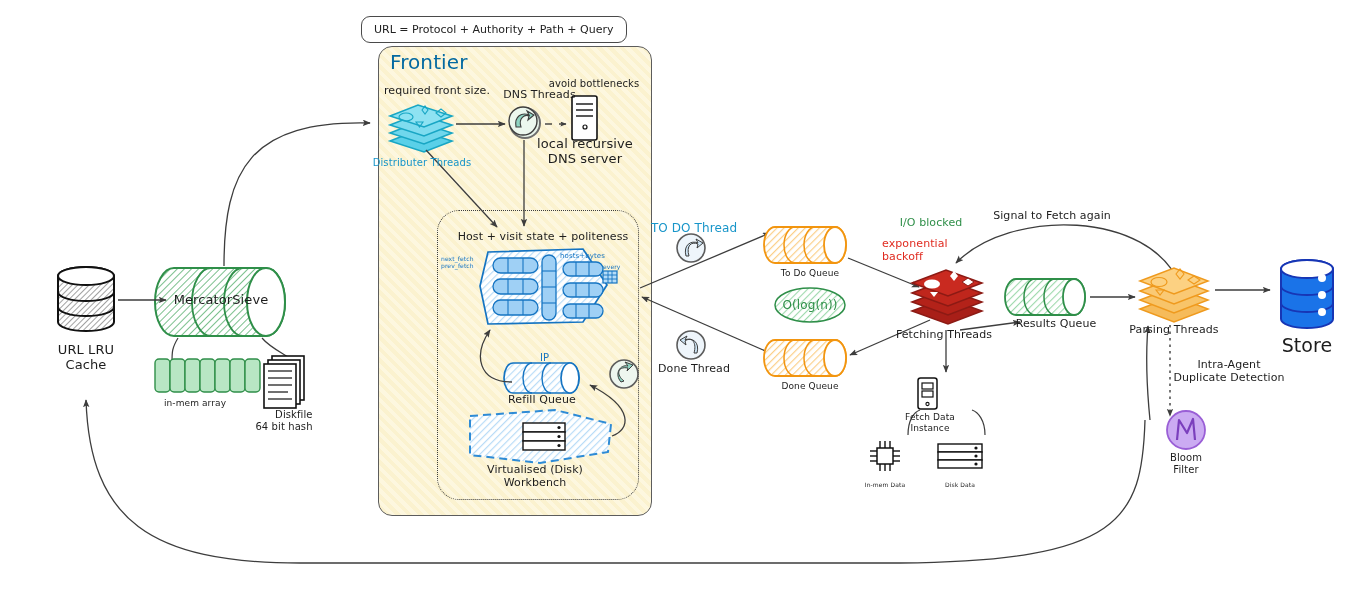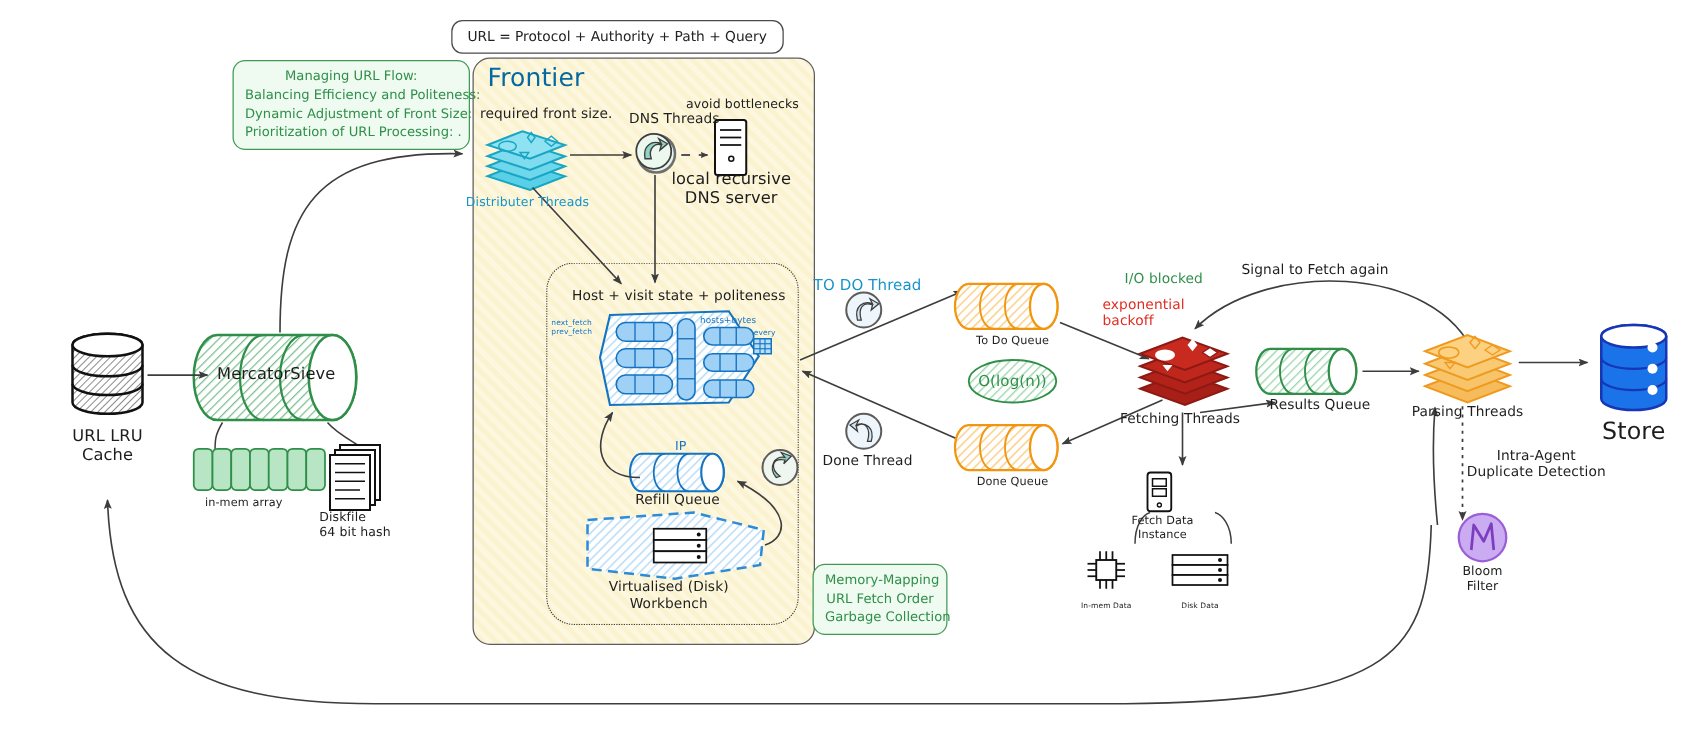--- a/index.html
+++ b/index.html
@@ -341,28 +341,21 @@
 
     <path d="M1170,325 L1170,416" stroke="#3d3d3d" stroke-width="1.4" stroke-dasharray="2.5 4" fill="none" marker-end="url(#ah)"></path>
 
     <path d="M1150,420 C1146,380 1146,350 1148,326" stroke="#3d3d3d" stroke-width="1.3" fill="none" marker-end="url(#ah)"></path>
 
     <path d="M1145,420 C1142,520 1120,561 900,563 L300,563 C150,563 90,520 86,400" stroke="#3d3d3d" stroke-width="1.3" fill="none" marker-end="url(#ah)"></path>
   </svg>
 
   <div class="urlbox t-11" style="left:361px;top:16px;"><span>URL = Protocol + Authority + Path + Query</span></div>
 
-  <div class="note" style="left:186px;top:48px;width:170px;">Managing URL Flow:
-Balancing Efficiency and Politeness:
-Dynamic Adjustment of Front Size:
-Prioritization of URL Processing: .</div>
-
-  <div class="note" style="left:650px;top:451px;width:88px;">Memory-Mapping
-URL Fetch Order
-Garbage Collection</div>
+
 
   <div class="lbl t-title" style="left:390px;top:51px;">Frontier</div>
 
   <div class="lbl t-11 ctr" style="left:437px;top:85px;">required front size.</div>
 
   <div class="lbl t-10 ctr tealtxt" style="left:422px;top:157px;">Distributer Threads</div>
 
   <div class="lbl t-11 ctr" style="left:526px;top:89px;padding-left:27px;">DNS Threads</div>
 
   <div class="lbl t-10 ctr" style="left:594px;top:78px;">avoid bottlenecks</div>
@@ -425,16 +418,16 @@
   <div class="lbl t-10 ctr" style="left:1186px;top:452px;text-align:center;">Bloom
 Filter</div>
 
   <div class="lbl t-13 ctr" style="left:86px;top:342px;text-align:center;">URL LRU
 Cache</div>
 
   <div class="lbl t-13 ctr" style="left:221px;top:292px;">MercatorSieve</div>
 
   <div class="lbl t-9 ctr" style="left:195px;top:398px;">in-mem array</div>
 
-  <div class="lbl t-10 ctr" style="left:284px;top:409px;text-align:left;">Diskfile
+  <div class="lbl t-10 ctr" style="left:284px;top:409px;text-align:right;">Diskfile
 64 bit hash</div>
 
 </div>
 
 </body></html>

